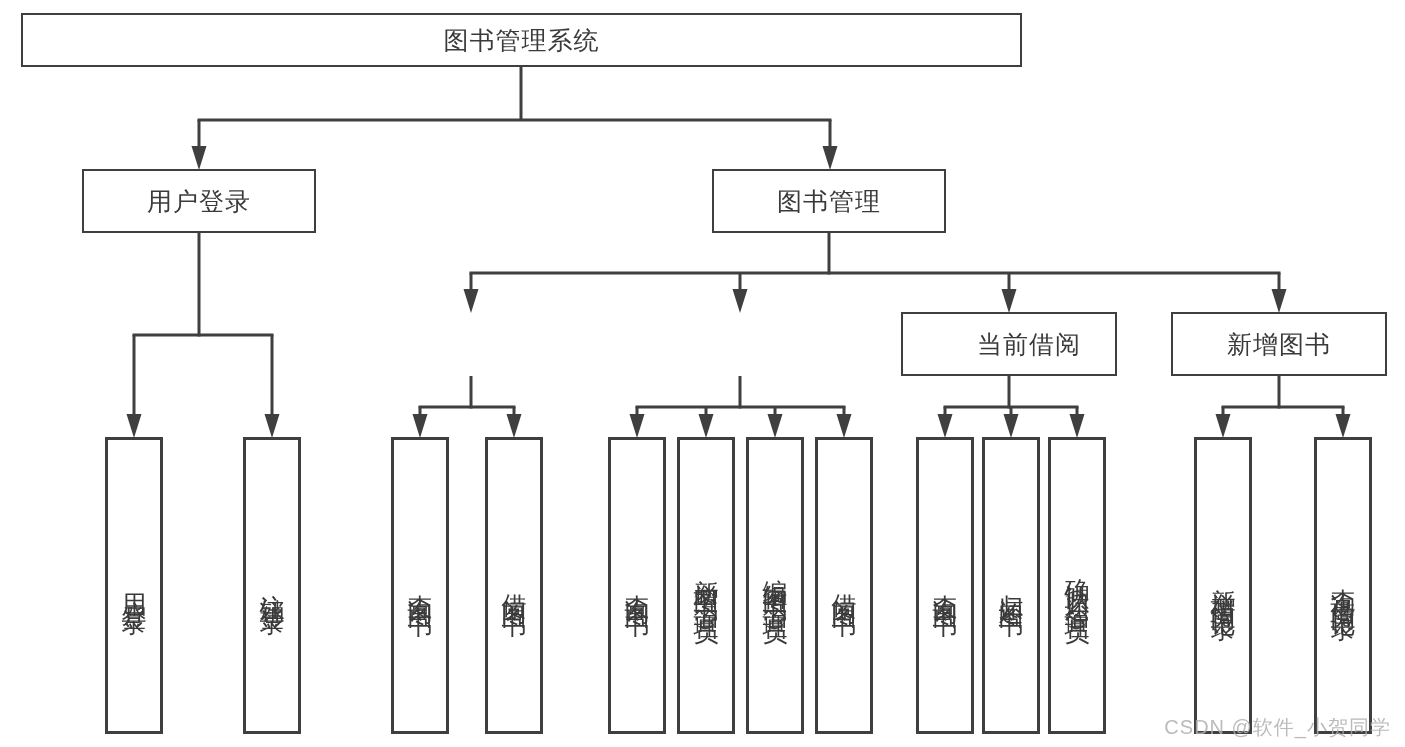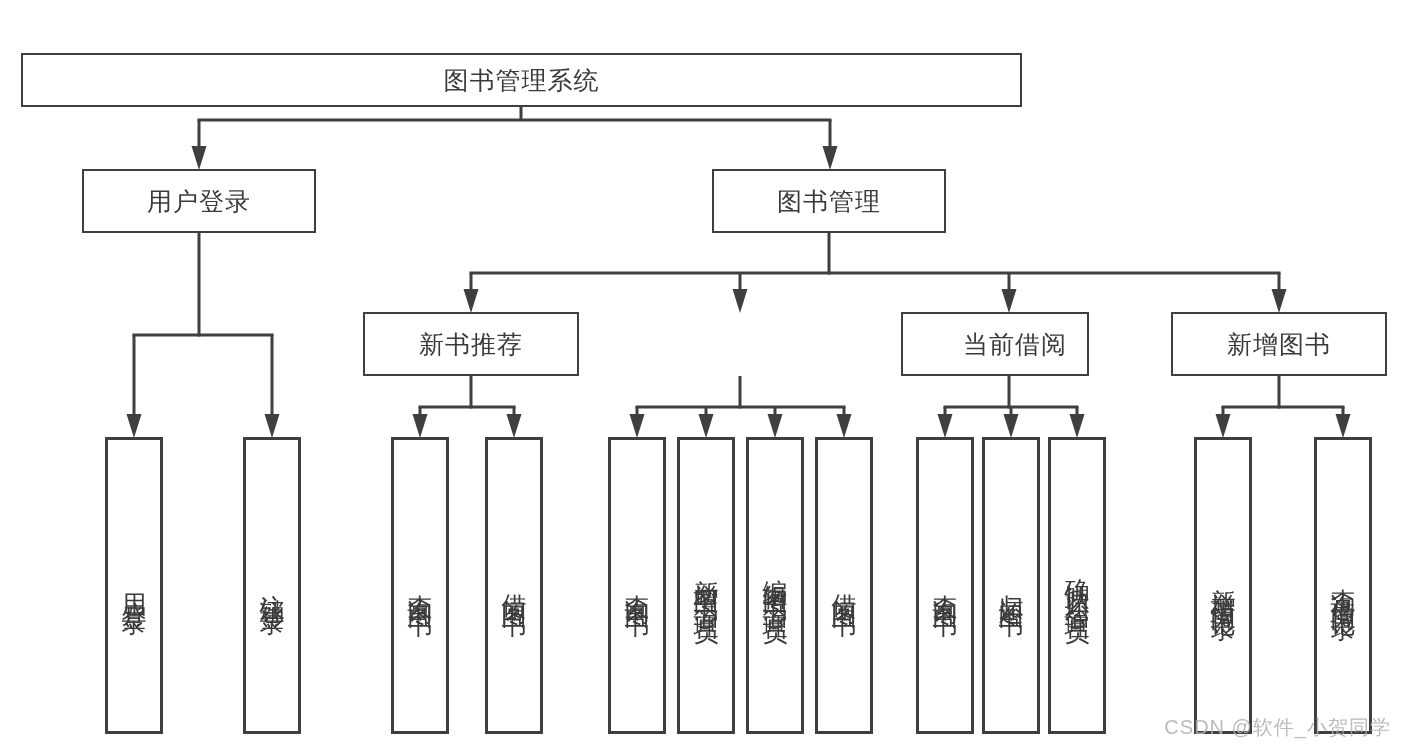--- a/index.html
+++ b/index.html
@@ -134,35 +134,32 @@
 
       <polygon points="937.5,414 952.5,414 945,438"></polygon>
       <polygon points="1003.5,414 1018.5,414 1011,438"></polygon>
       <polygon points="1069.5,414 1084.5,414 1077,438"></polygon>
 
       <polygon points="1215.5,414 1230.5,414 1223,438"></polygon>
       <polygon points="1335.5,414 1350.5,414 1343,438"></polygon>
     </g>
   </svg>
 
-  <div class="node hbox" style="left:21px; top:13px; width:1001px; height:54px;margin-top:40px;">
+  <div class="node hbox" style="left:21px; top:13px; width:1001px; height:54px;">
     <span>图书管理系统</span>
   </div>
 
   <div class="node hbox" style="left:82px; top:169px; width:234px; height:64px;">
     <span>用户登录</span>
   </div>
   <div class="node hbox" style="left:712px; top:169px; width:234px; height:64px;font-family:Liberation Mono, monospace;">
     <span>图书管理</span>
   </div>
 
-  <div class="node hbox" style="left:363px; top:312px; width:216px; height:64px;">
-    <span>新书推荐</span>
-  </div>
-  <div class="node hbox" style="left:901px; top:312px; width:188px; height:64px;padding-left:40px;">
+  <div class="node hbox" style="left:901px; top:312px; width:216px; height:64px;padding-left:40px;">
     <span>当前借阅</span>
   </div>
   <div class="node hbox" style="left:1171px; top:312px; width:216px; height:64px;">
     <span>新增图书</span>
   </div>
 
   <div class="node vbox" style="left:105px;">
     <span class="vlabel">用户登录</span>
   </div>
   <div class="node vbox" style="left:243px;">

